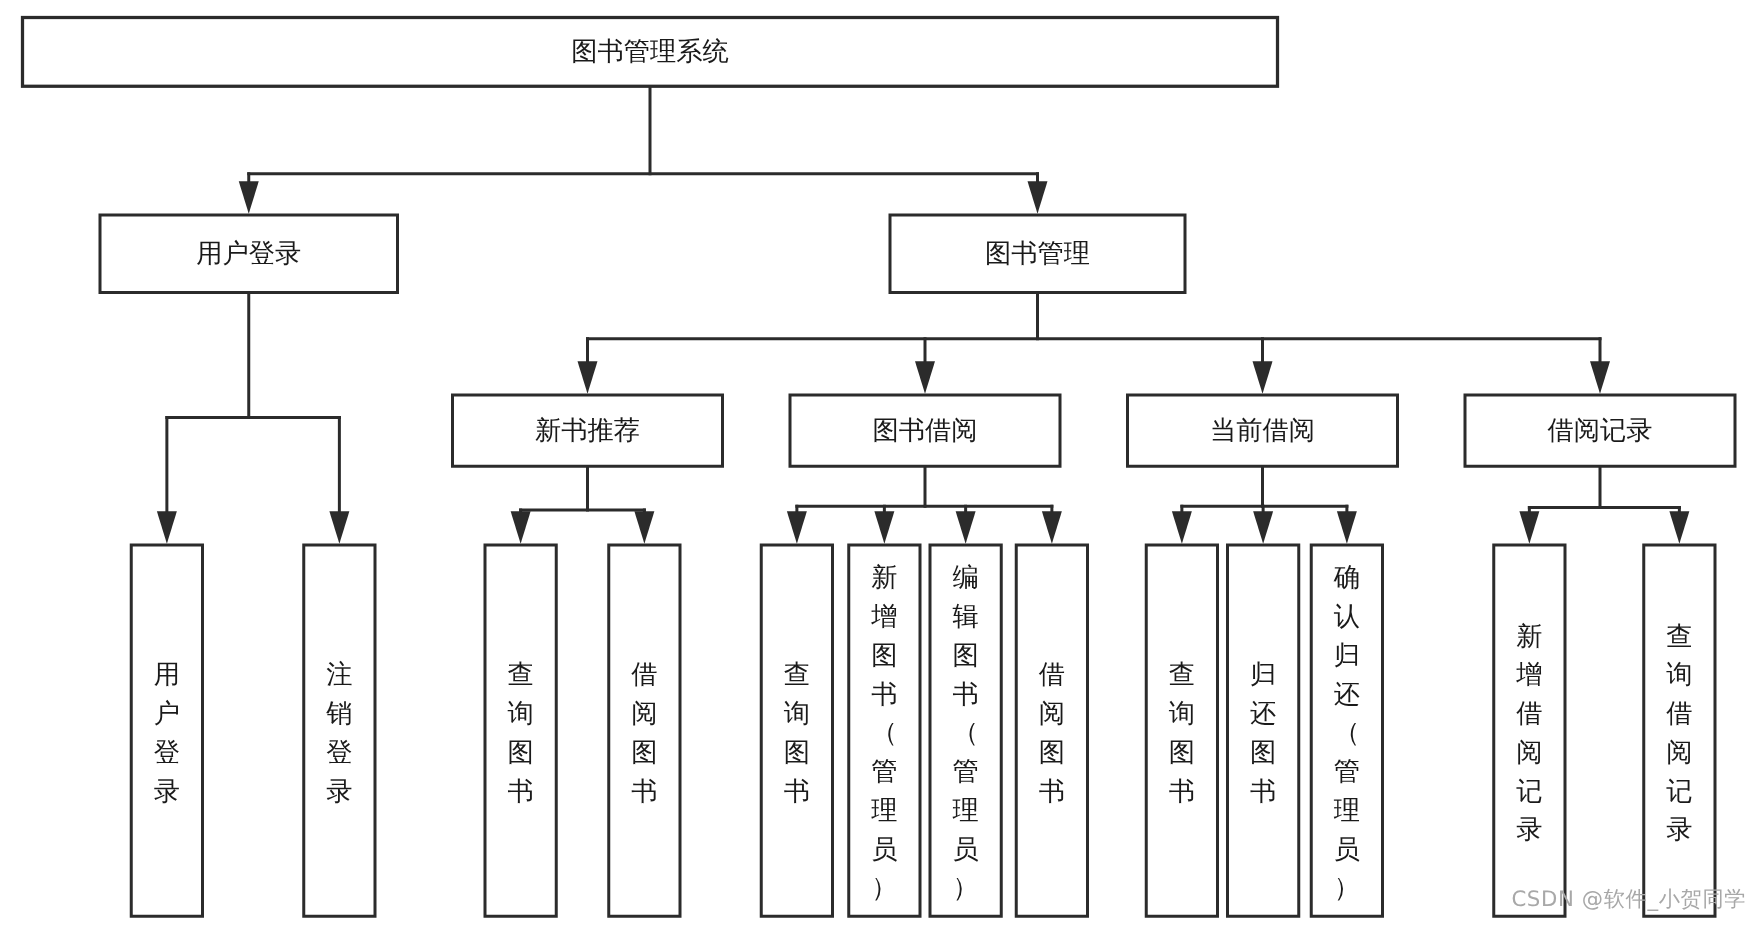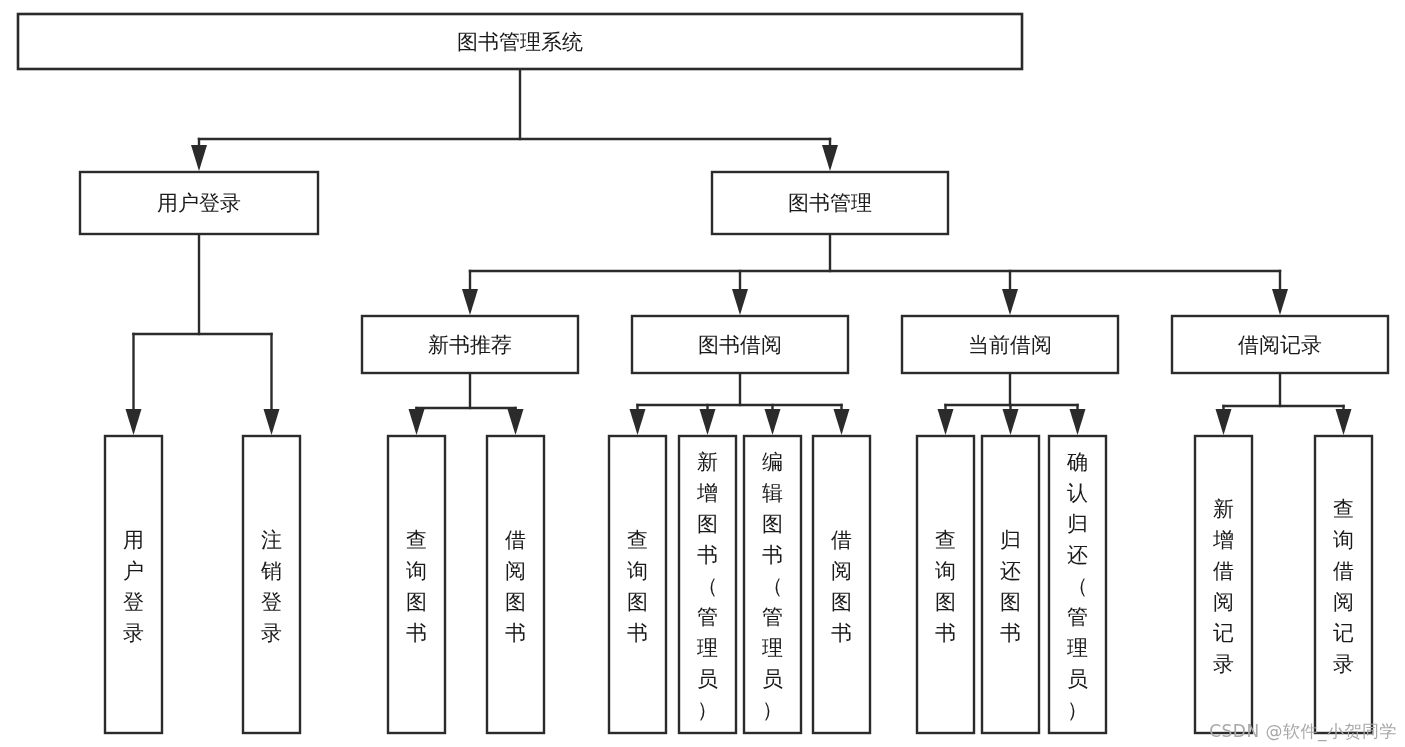--- a/index.html
+++ b/index.html
@@ -55,21 +55,21 @@
   }
   .node-label-v {
     font-family: "DejaVu Sans", "Liberation Sans", sans-serif;
     fill: #1a1a1a;
     font-size: 21px;
     text-anchor: middle;
   }
   .watermark {
     position: absolute;
     right: 8px;
-    bottom: 4px;
+    bottom: 16px;
     font-family: "DejaVu Sans", "Liberation Sans", sans-serif;
     font-size: 17px;
     color: #a8a8a8;
     white-space: nowrap;
     letter-spacing: 0.5px;
   }
 </style>
 </head>
 <body>
 

